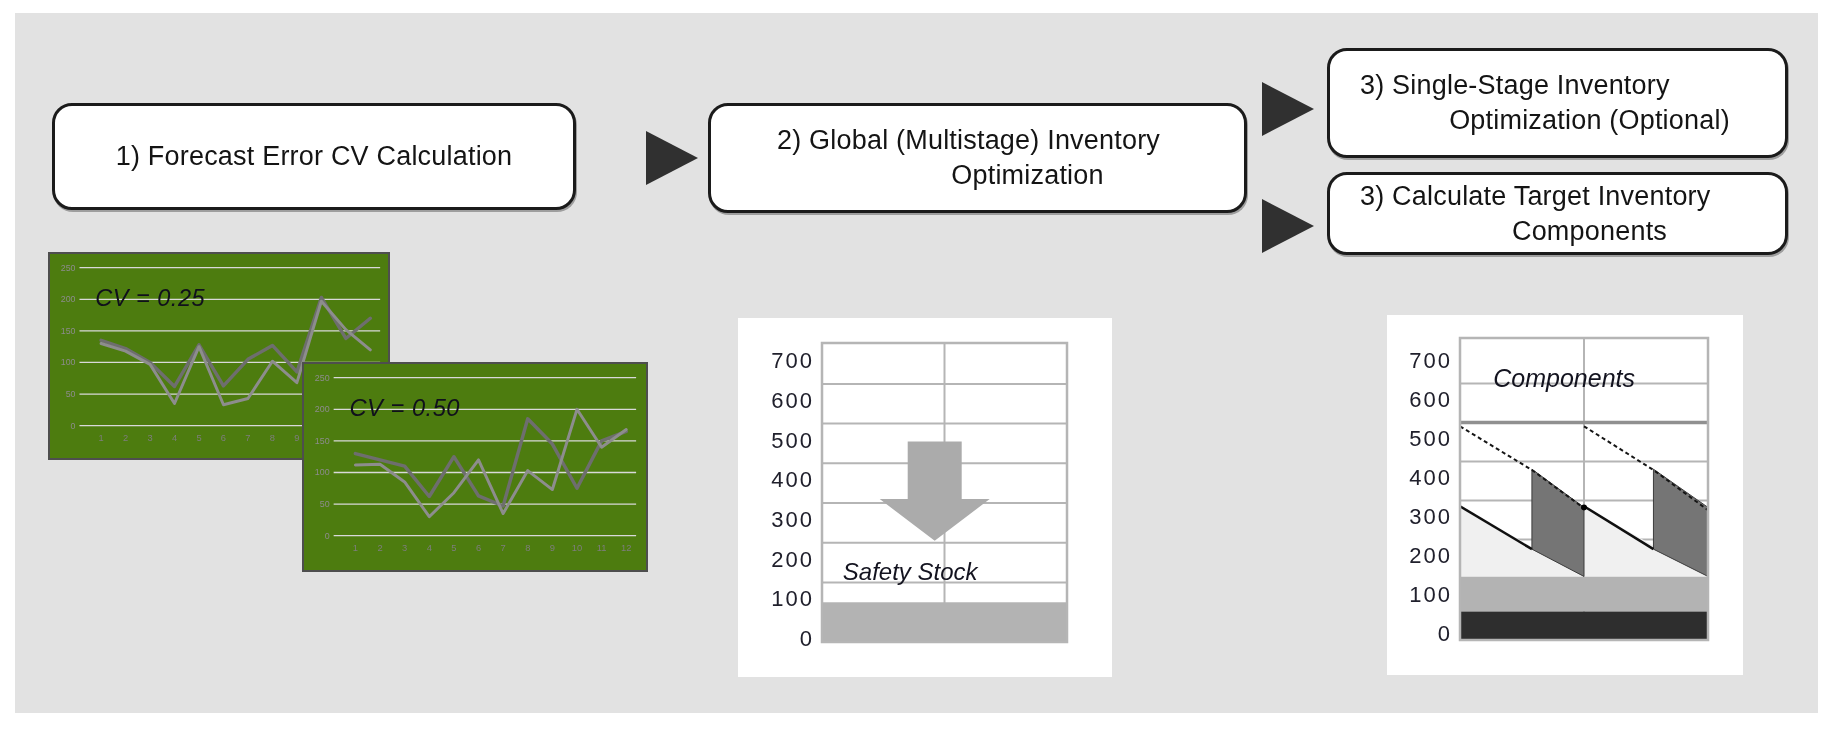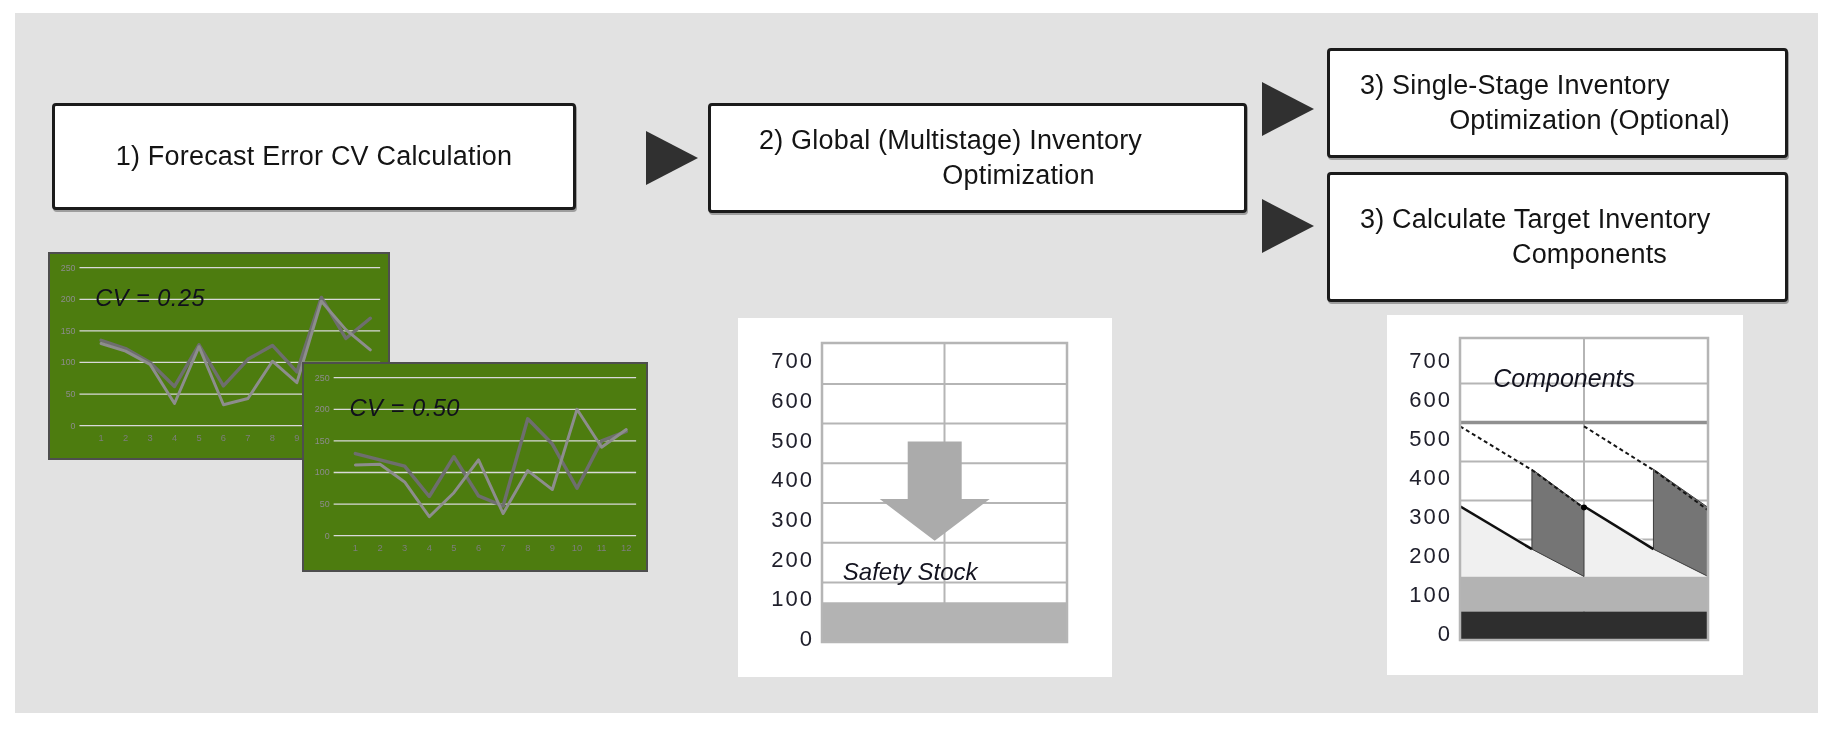--- a/index.html
+++ b/index.html
@@ -5,31 +5,31 @@
   :root{
     --panel-bg:#e2e2e2; --box-border:#1b1b1b; --arrow-color:#303030;
     --ink:#141414; --chart-frame:#4e4e4e;
   }
   html,body{margin:0;padding:0;background:#fff;}
   body{font-family:"Liberation Sans", sans-serif;}
   .stage{position:relative;width:1838px;height:732px;background:#ffffff;overflow:hidden;}
   .panel{position:absolute;left:15px;top:13px;width:1803px;height:700px;background:var(--panel-bg);}
   .flow-box{
     position:absolute;background:#ffffff;border:3px solid var(--box-border);
-    border-radius:4px;box-sizing:border-box;color:var(--ink);
+    border-radius:20px;box-sizing:border-box;color:var(--ink);
     font-size:27px;line-height:35px;letter-spacing:0.2px;
     display:flex;flex-direction:column;justify-content:center;
     box-shadow:1px 2px 0 rgba(0,0,0,0.30);
   }
   .flow-box.center{align-items:center;text-align:center;}
   .flow-box .indent{margin-left:34px;text-align:center;}
   #box1{left:52px;top:103px;width:524px;height:107px;}
-  #box2{left:708px;top:103px;width:539px;height:110px;padding-left:48px;}
+  #box2{left:708px;top:103px;width:539px;height:110px;padding-left:66px;}
   #box3a{left:1327px;top:48px;width:461px;height:110px;padding-left:30px;}
-  #box3b{left:1327px;top:172px;width:461px;height:130px;padding-left:30px;}
+  #box3b{left:1327px;top:172px;width:461px;height:83px;padding-left:30px;}
   .tri{position:absolute;width:0;height:0;border-top:27px solid transparent;
        border-bottom:27px solid transparent;border-left:52px solid var(--arrow-color);}
   #arrow1{left:646px;top:131px;}
   #arrow2{left:1262px;top:82px;}
   #arrow3{left:1262px;top:199px;}
   .chart-frame{position:absolute;background:#4d7c0f;border:2px solid var(--chart-frame);box-sizing:border-box;}
   #cv1{left:48px;top:252px;width:342px;height:208px;z-index:2;}
   #cv2{left:302px;top:362px;width:346px;height:210px;z-index:3;}
   .white-panel{position:absolute;background:#ffffff;}
   #safety-panel{left:738px;top:318px;width:374px;height:359px;}

